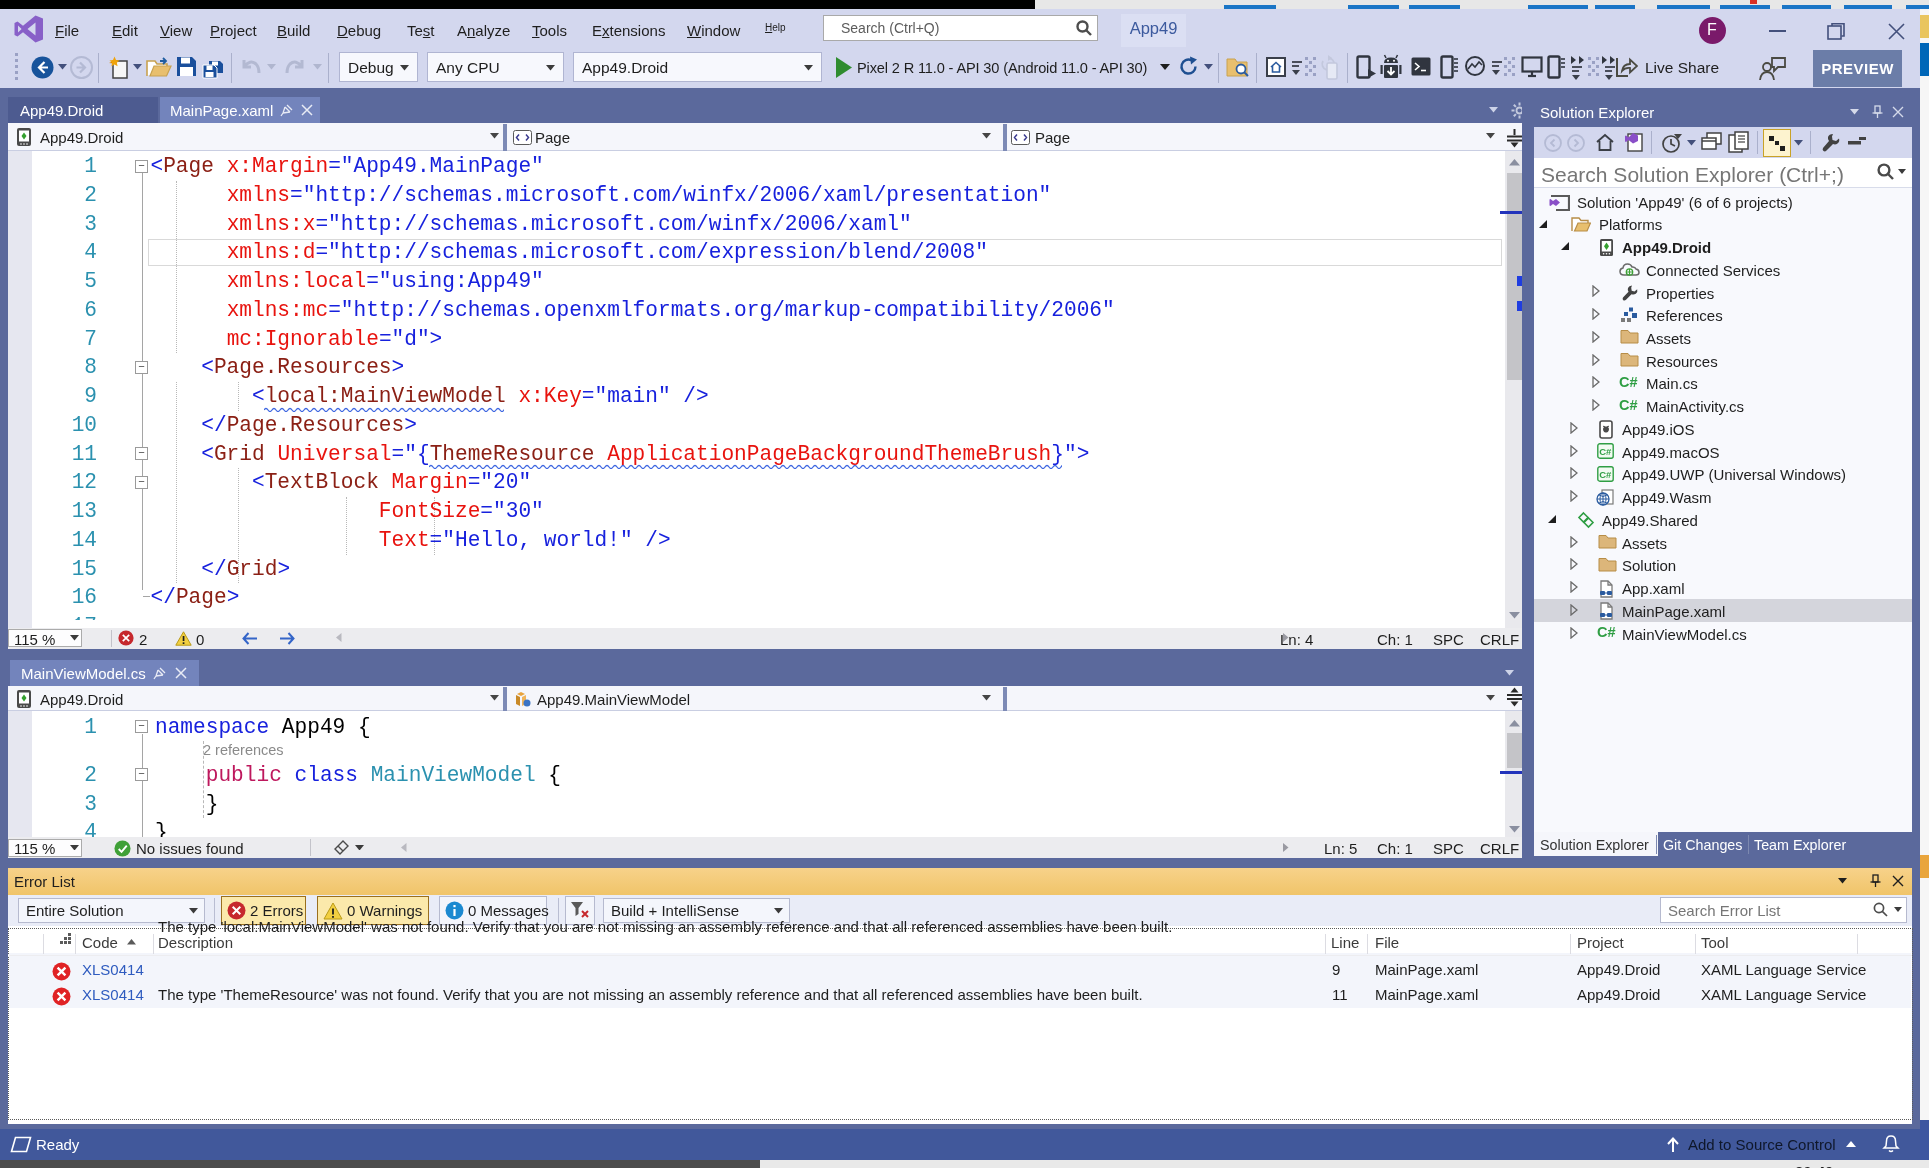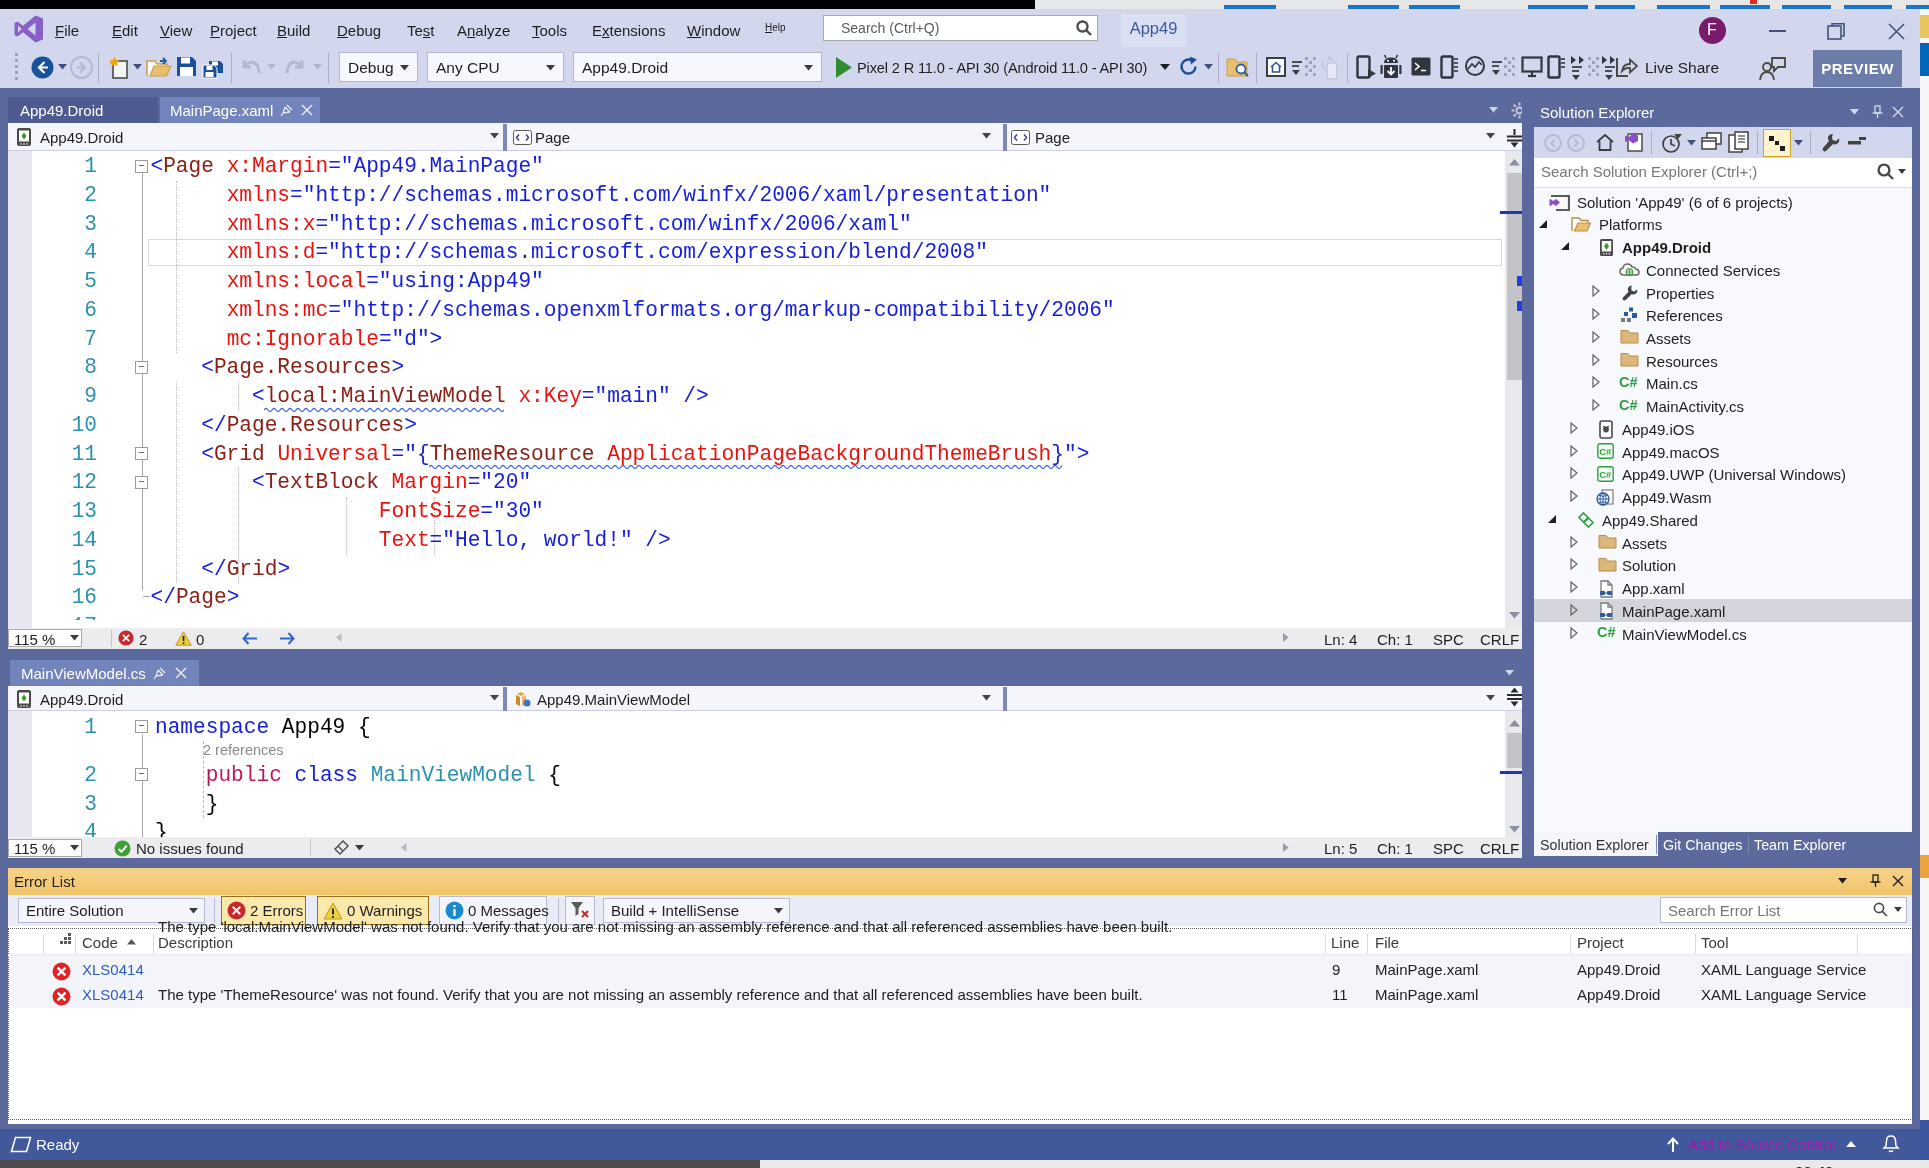--- a/index.html
+++ b/index.html
@@ -449,21 +449,21 @@
   </svg>
 <svg class="ab" style="left:279px;top:631.5px" width="16" height="13" viewBox="0 0 16 13">
 <path d="M9.5 1 L14.5 6.5 L9.5 12 M1 6.5 H14.5" stroke="#3465c8" stroke-width="2" fill="none"></path>
   </svg>
 <svg style="position:absolute;left:336.0px;top:633.0px" width="5.5" height="9.0">
     <polygon points="5.5,0 0,4.5 5.5,9.0" fill="#b9b9c0"></polygon>
   </svg>
 <svg style="position:absolute;left:1283.0px;top:633.0px" width="5.5" height="9.0">
     <polygon points="0,0 5.5,4.5 0,9.0" fill="#9a9aa2"></polygon>
   </svg>
-<div class="ab ui" style="left:1324px;top:630.5px">Ln: 4</div>
+<div class="ab ui" style="left:1280px;top:630.5px">Ln: 4</div>
 <div class="ab ui" style="left:1377px;top:630.5px">Ch: 1</div>
 <div class="ab ui" style="left:1433px;top:630.5px">SPC</div>
 <div class="ab ui" style="left:1480px;top:630.5px">CRLF</div>
 <div class="ab" style="left:8px;top:648.5px;width:1514px;height:37.5px;background:#5b699c"></div>
 <div class="ab" style="left:10px;top:660px;width:189px;height:26px;background:#7384bc"></div>
 <div class="ab" style="left:21px;top:665px;color:#fff;font-size:15px">MainViewModel.cs</div>
 <svg class="ab" style="left:153px;top:667px" width="13" height="13" viewBox="0 0 13 13">
 <path d="M7 1 L12 6 M5 3 L10 8 M5 3 L3 9 M10 8 L3 9 M3 9 L1 12" stroke="#e8ebf5" stroke-width="1.3" fill="none"></path>
   </svg>
 <svg class="ab" style="left:175px;top:667px" width="12" height="12" viewBox="0 0 12 12">
@@ -672,21 +672,21 @@
 <div class="ab ui" style="left:1701px;top:986px">XAML Language Service</div>
 <div class="ab" style="left:0;top:1124px;width:1920px;height:5px;background:#5b699c"></div>
 <div class="ab" style="left:0;top:1129px;width:1920px;height:31px;background:#41589b"></div>
 <svg class="ab" style="left:10px;top:1136px" width="22" height="17" viewBox="0 0 22 17">
 <path d="M5.5 1.5 H20.5 L16.5 15.5 H1.5 Z" fill="none" stroke="#fff" stroke-width="1.6"></path>
   </svg>
 <div class="ab ui" style="left:36px;top:1136px;color:#fff">Ready</div>
 <svg class="ab" style="left:1666px;top:1136px" width="14" height="17" viewBox="0 0 14 17">
 <path d="M7 16 V3 M2 8 L7 2.5 L12 8" stroke="#fff" stroke-width="2" fill="none"></path>
   </svg>
-<div class="ab ui" style="left:1688px;top:1136px;color:#a21caf">Add to Source Control</div>
+<div class="ab ui" style="left:1688px;top:1136px;color:#0f172a">Add to Source Control</div>
 <svg style="position:absolute;left:1846.0px;top:1141.0px" width="10" height="6">
     <polygon points="5,0 10,6 0,6" fill="#fff"></polygon>
   </svg>
 <svg class="ab" style="left:1882px;top:1134px" width="18" height="20" viewBox="0 0 18 20">
 <path d="M9 2 Q13.5 2 13.5 7 L14 12 L16 14 H2 L4 12 L4.5 7 Q4.5 2 9 2 Z" fill="none" stroke="#fff" stroke-width="1.5"></path>
 <path d="M7 16.5 Q9 18.5 11 16.5" fill="none" stroke="#fff" stroke-width="1.5"></path>
   </svg>
 <div class="ab" style="left:0;top:1160px;width:760px;height:8px;background:#4c4c4c"></div>
 <div class="ab" style="left:760px;top:1160px;width:1169px;height:8px;background:#e9e9e9"></div>
 <div class="ab" style="left:1795px;top:1160px;width:62px;height:8px;overflow:hidden">
@@ -758,21 +758,21 @@
   </svg>
 <div class="sep" style="left:1810px;top:131px;height:23px"></div>
 <svg class="ab" style="left:1820px;top:132px" width="21" height="21" viewBox="0 0 21 21">
 <path d="M13 2 Q9 2 8 5 Q7.5 7 9 9 L3 16 Q2 18 3.5 19 Q5 20 6.5 18.5 L13 12 Q15.5 13 17.5 11.5 Q20 9.5 19 6.5 L16 9 L12.5 8 L12 4.5 Z" fill="#424242"></path>
   </svg>
 <svg class="ab" style="left:1847px;top:136px" width="20" height="13" viewBox="0 0 20 13">
 <rect x="1" y="5" width="13" height="3.5" fill="#424242"></rect>
 <rect x="12" y="1" width="7" height="3" fill="#424242"></rect>
   </svg>
 <div class="ab" style="left:1534px;top:158px;width:378px;height:30px;background:#fff;border-bottom:1px solid #d8dcea"></div>
-<div class="ab ui" style="left:1541px;top:163px;color:#767676;font-size:15px">Search Solution Explorer (Ctrl+;)</div>
+<div class="ab ui" style="left:1541px;top:163px;color:#767676;font-size:21px">Search Solution Explorer (Ctrl+;)</div>
 <svg class="ab" style="left:1876px;top:162px" width="19" height="19" viewBox="0 0 19 19">
 <circle cx="8" cy="8" r="5.4" fill="none" stroke="#4a4a4a" stroke-width="2.4"></circle>
 <line x1="12" y1="12" x2="17" y2="17" stroke="#4a4a4a" stroke-width="2.4"></line>
   </svg>
 <svg style="position:absolute;left:1898.0px;top:169.0px" width="8" height="5">
     <polygon points="0,0 8,0 4,5" fill="#3b3b3b"></polygon>
   </svg>
 <div class="ab" style="left:1534px;top:188px;width:378px;height:644px;background:#f8f9fd"></div>
 <svg class="ab" style="left:1548px;top:193.0px" width="22" height="19" viewBox="0 0 22 19">
 <path d="M3 3 H21 V17 H8" fill="none" stroke="#5a5a5a" stroke-width="2.2"></path>

